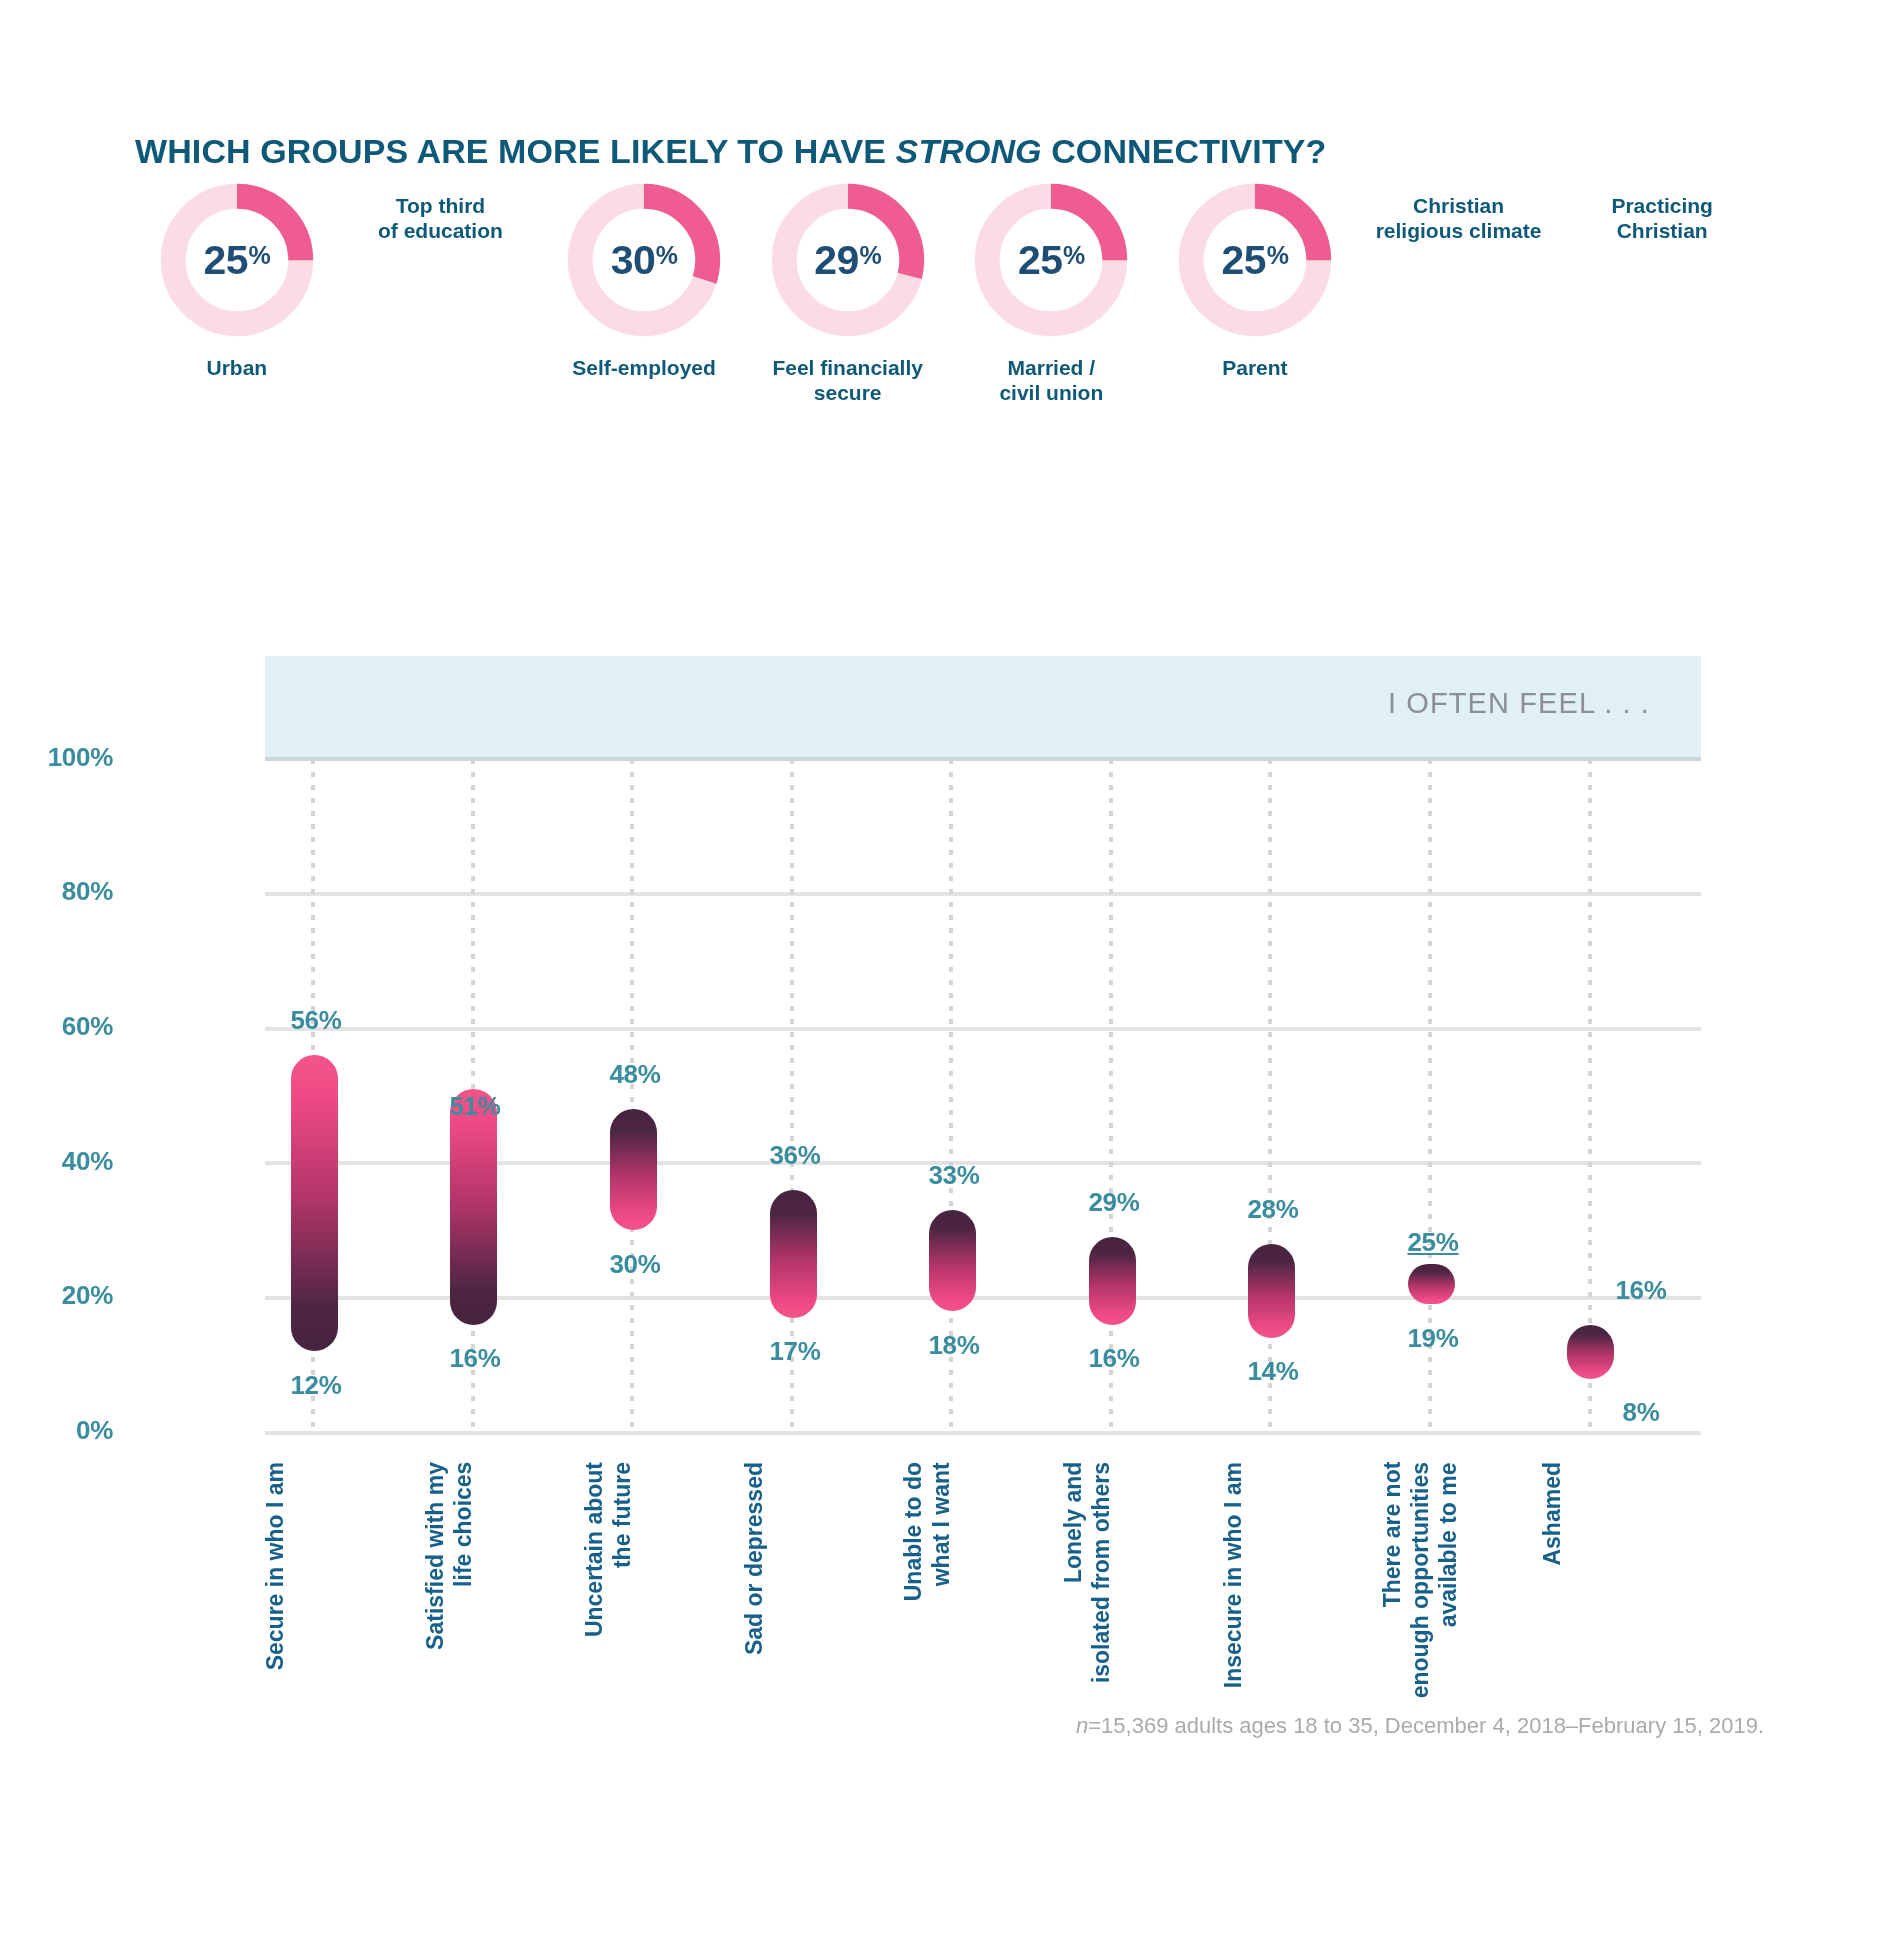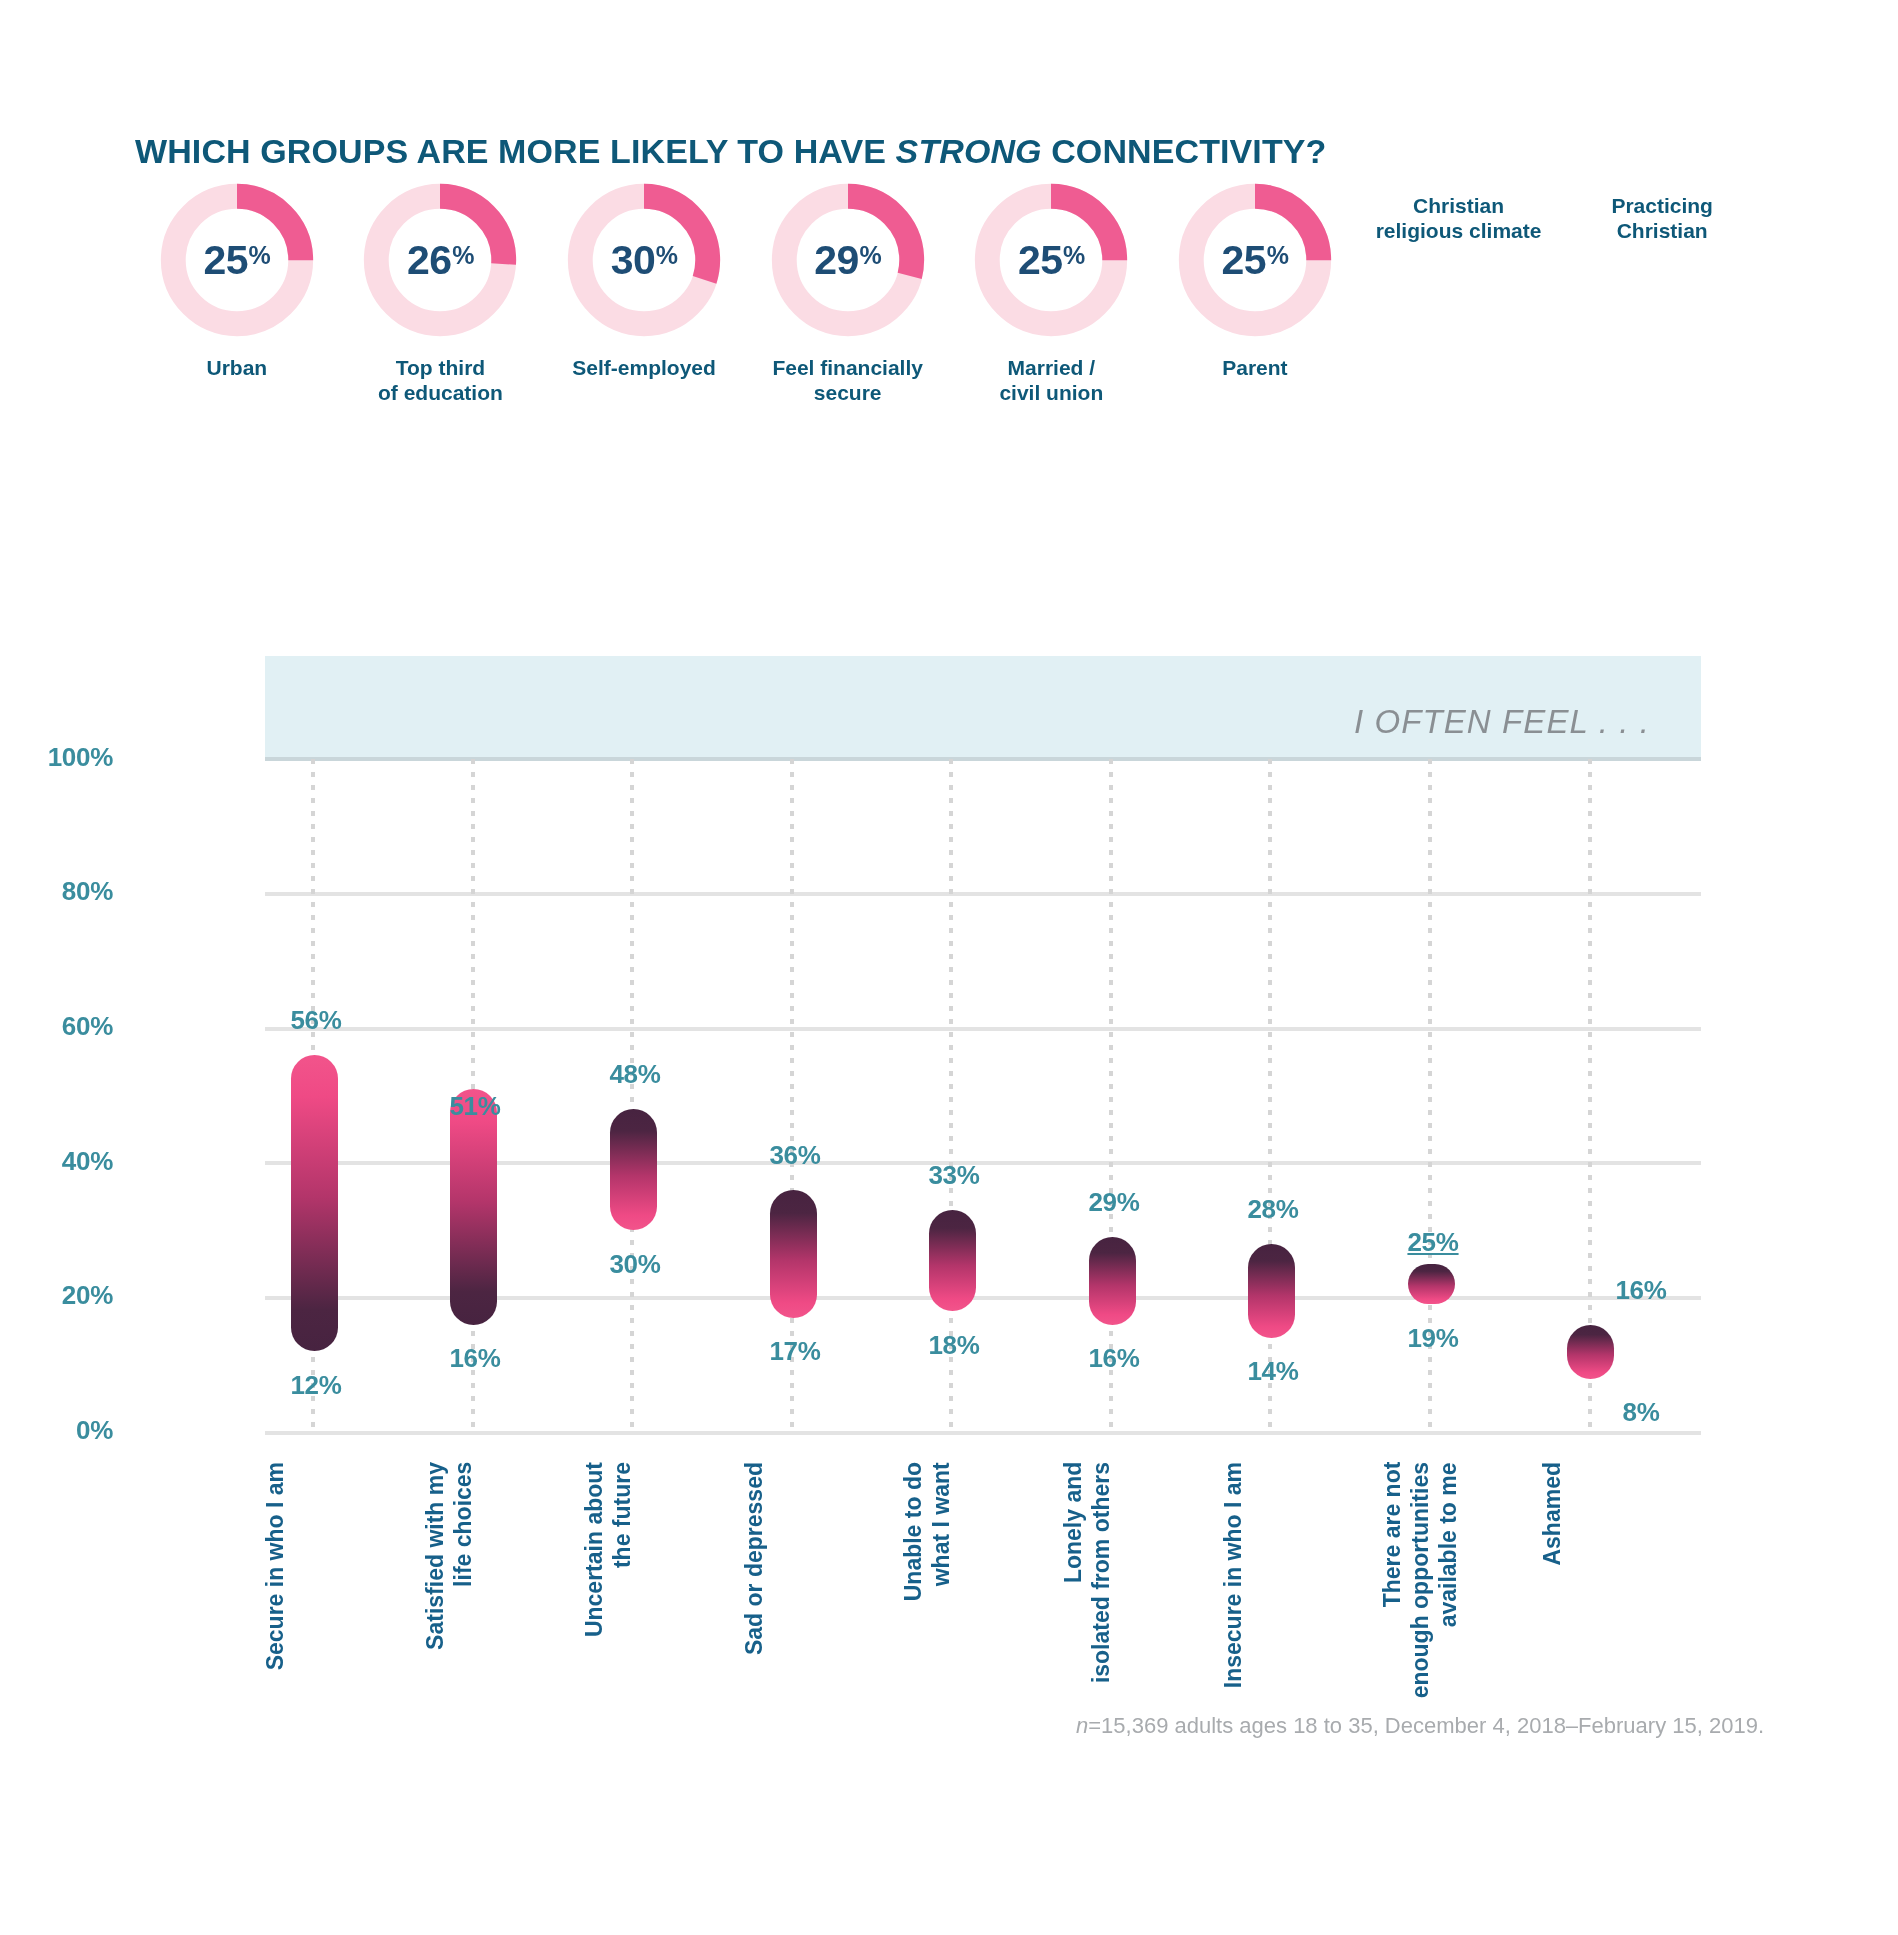--- a/index.html
+++ b/index.html
@@ -76,25 +76,23 @@
   
   #banner {
     position:absolute;
     left:265px; top:656px;
     width:1436px; height:103px;
     background:#E1F0F4;
   }
   #banner-text {
     position:absolute;
     right:249px; top:687px;
-    font-size:33px;
-    font-style:italic;
+    font-size:29px;
     color:#8A8F93;
     letter-spacing:1.1px;
-    margin-top:16px;
   }
 
   
   .hgrid {
     position:absolute;
     left:265px;
     width:1436px;
     height:3.8px;
     background:#E3E3E3;
   }
@@ -178,30 +176,20 @@
           <circle cx="150" cy="150" r="118" fill="none" stroke="#EF5C92" stroke-width="46" stroke-dasharray="185.3539665617978 556.0618996853934" transform="rotate(-90 150 150)"></circle>
         </svg>
         <div class="donut-value">
           <span>25</span>
           <span class="pct">%</span>
         </div>
       </div>
       <div class="donut-label">Urban</div>
     </div>
     <div class="donut-cell">
-      <div class="donut-ring">
-        <svg viewBox="0 0 300 300">
-          <circle cx="150" cy="150" r="118" fill="none" stroke="#FBDCE4" stroke-width="46"></circle>
-          <circle cx="150" cy="150" r="118" fill="none" stroke="#EF5C92" stroke-width="46" stroke-dasharray="192.7681252242697 548.6477410229214" transform="rotate(-90 150 150)"></circle>
-        </svg>
-        <div class="donut-value">
-          <span>26</span>
-          <span class="pct">%</span>
-        </div>
-      </div>
       <div class="donut-label">Top third<br>of education</div>
     </div>
     <div class="donut-cell">
       <div class="donut-ring">
         <svg viewBox="0 0 300 300">
           <circle cx="150" cy="150" r="118" fill="none" stroke="#FBDCE4" stroke-width="46"></circle>
           <circle cx="150" cy="150" r="118" fill="none" stroke="#EF5C92" stroke-width="46" stroke-dasharray="222.42475987415733 518.9911063730339" transform="rotate(-90 150 150)"></circle>
         </svg>
         <div class="donut-value">
           <span>30</span>

